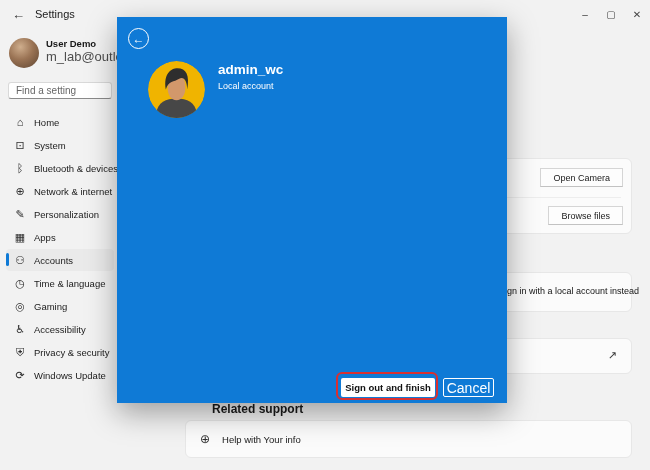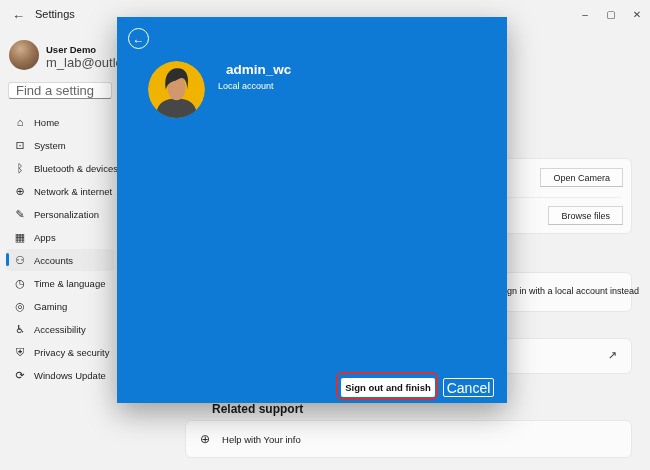--- a/index.html
+++ b/index.html
@@ -8,26 +8,26 @@
 
   
   .titlebar { position:absolute; top:0; left:0; right:0; height:28px; display:flex; align-items:center; padding:0 0 0 12px; gap:10px; font-size:11px; color:#1b1b1b; }
   .tb-back { font-size:13px; color:#333; cursor:default; }
   .tb-title { font-size:11px; }
   .tb-controls { margin-left:auto; display:flex; height:28px; }
   .tb-controls span { width:26px; display:flex; align-items:center; justify-content:center; font-size:10px; color:#444; }
 
   
   .sidebar { position:absolute; top:28px; left:0; width:120px; bottom:0; padding-top:8px; }
-  .user { display:flex; align-items:flex-end; gap:7px; padding:2px 9px; height:36px; }
+  .user { display:flex; align-items:flex-start; gap:7px; padding:2px 9px; height:36px; }
   .user-avatar { width:30px; height:30px; border-radius:50%; flex:0 0 auto;
     background:radial-gradient(circle at 38% 30%, #cfae8d 0%, #9a7354 45%, #5d4431 100%); }
   .user-name { font-size:9.5px; font-weight:700; color:#1a1a1a; }
   .user-email { font-size:13px; color:#4e4e4e; }
-  .search { display:block; width:104px; margin:10px 0 12px 8px; height:17px; font-size:13px; padding:2px 7px;
+  .search { display:block; width:104px; margin:10px 0 12px 8px; height:17px; font-size:10px; padding:2px 7px;
     border:1px solid #d9d9d9; border-bottom:1px solid #8a8a8a; border-radius:3px; background:#fff; color:#222;
     font-family:"Liberation Sans","DejaVu Sans",sans-serif; }
   .search::placeholder { color:#666; }
   .nav-item { position:relative; display:flex; align-items:center; gap:8px; height:22px; margin:0 6px 1px 6px;
     padding:0 8px; border-radius:4px; font-size:9.5px; color:#1b1b1b; white-space:nowrap; }
   .nav-item.selected { background:#eaeaea; }
   .nav-item.selected::before { content:""; position:absolute; left:0; top:4px; width:3px; height:13px; border-radius:2px; background:var(--accent); }
   .nav-icon { width:12px; text-align:center; font-size:11px; color:#2f2f2f; flex:0 0 auto; }
 
   
@@ -49,21 +49,21 @@
   .help-icon { font-size:12px; color:#2f2f2f; }
   .help-label { font-size:9.5px; color:#1a1a1a; }
 
   
   .dialog { position:absolute; left:117px; top:17px; width:390px; height:386px; background:var(--accent);
     color:#fff; box-shadow:0 10px 28px rgba(0,0,0,.35); }
   .dlg-back { position:absolute; left:11px; top:11px; width:21px; height:21px; border:1.5px solid #fff;
     border-radius:50%; display:flex; align-items:center; justify-content:center; font-size:12px; color:#fff; }
   .dlg-title { position:absolute; left:41px; top:13px; font-size:14px; font-weight:400; }
   .dlg-avatar { position:absolute; left:31px; top:44px; width:57px; height:57px; border-radius:50%; overflow:hidden; }
-  .dlg-account { position:absolute; left:101px; top:45px; font-size:13.5px; font-weight:700;margin-left:8px; }
+  .dlg-account { position:absolute; left:101px; top:45px; font-size:13.5px; font-weight:700; }
   .dlg-type { position:absolute; left:101px; top:64px; font-size:9px; }
   .dlg-msg { position:absolute; left:101px; top:83px; width:268px; font-size:10px; line-height:1.5; }
   .btn-signout { position:absolute; left:224px; top:361px; width:94px; height:19px; background:#fff; color:#111;
     font-size:9.5px; font-weight:700; border-radius:2px; display:flex; align-items:center; justify-content:center; }
   .btn-cancel { position:absolute; left:326px; top:361px; width:51px; height:19px; border:1px solid #fff; color:#fff;
     font-size:14px; border-radius:2px; display:flex; align-items:center; justify-content:center; }
   .red-annotation { position:absolute; left:219px; top:355px; width:102px; height:28px;
     border:2px solid var(--annotation); border-radius:6px; pointer-events:none; }
 </style>
 </head>

